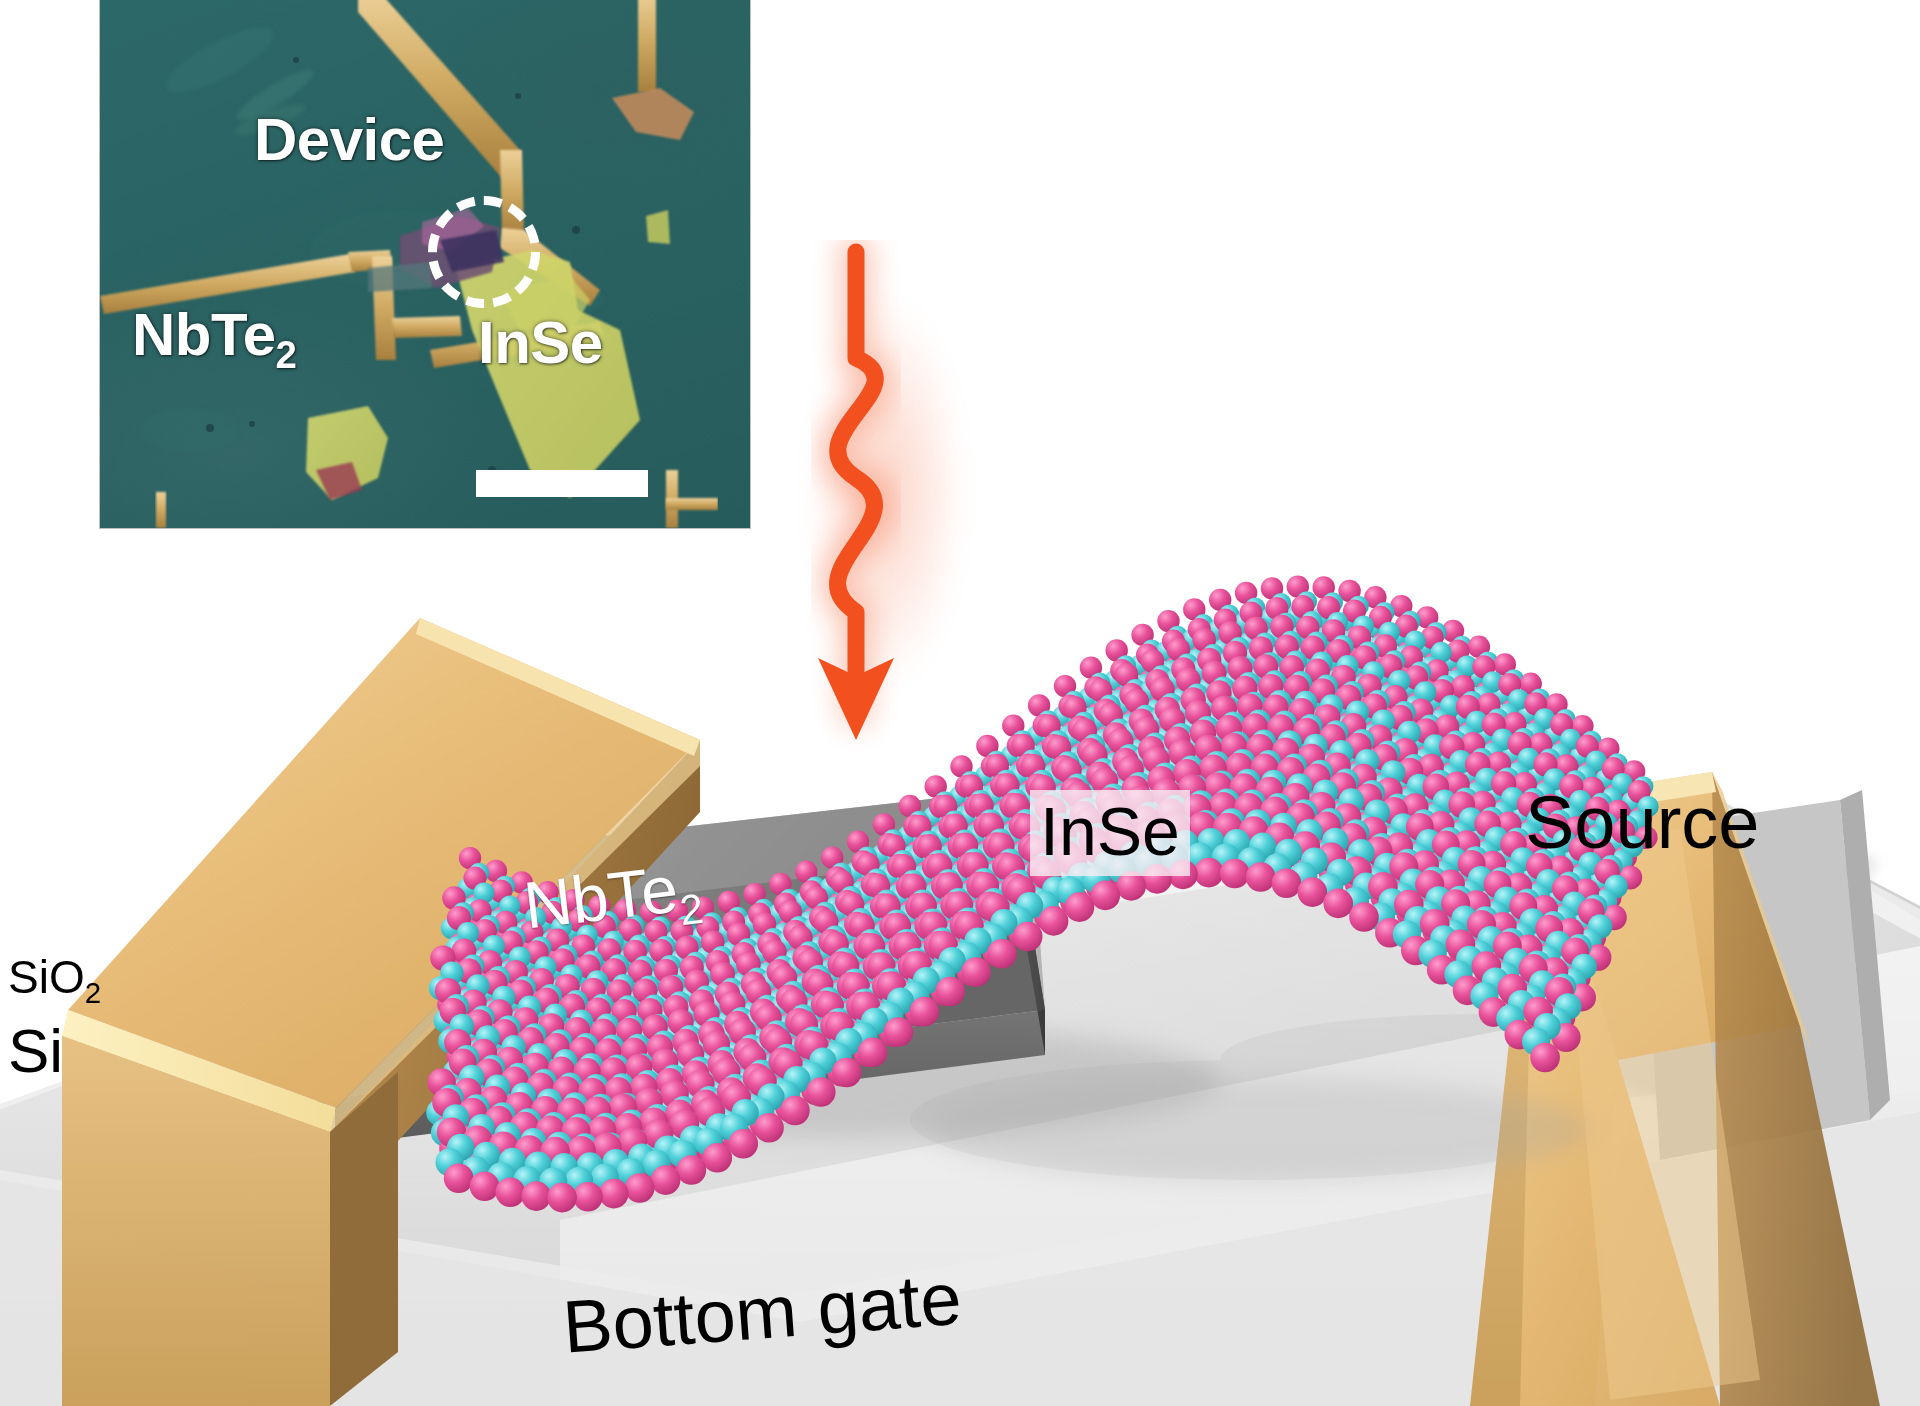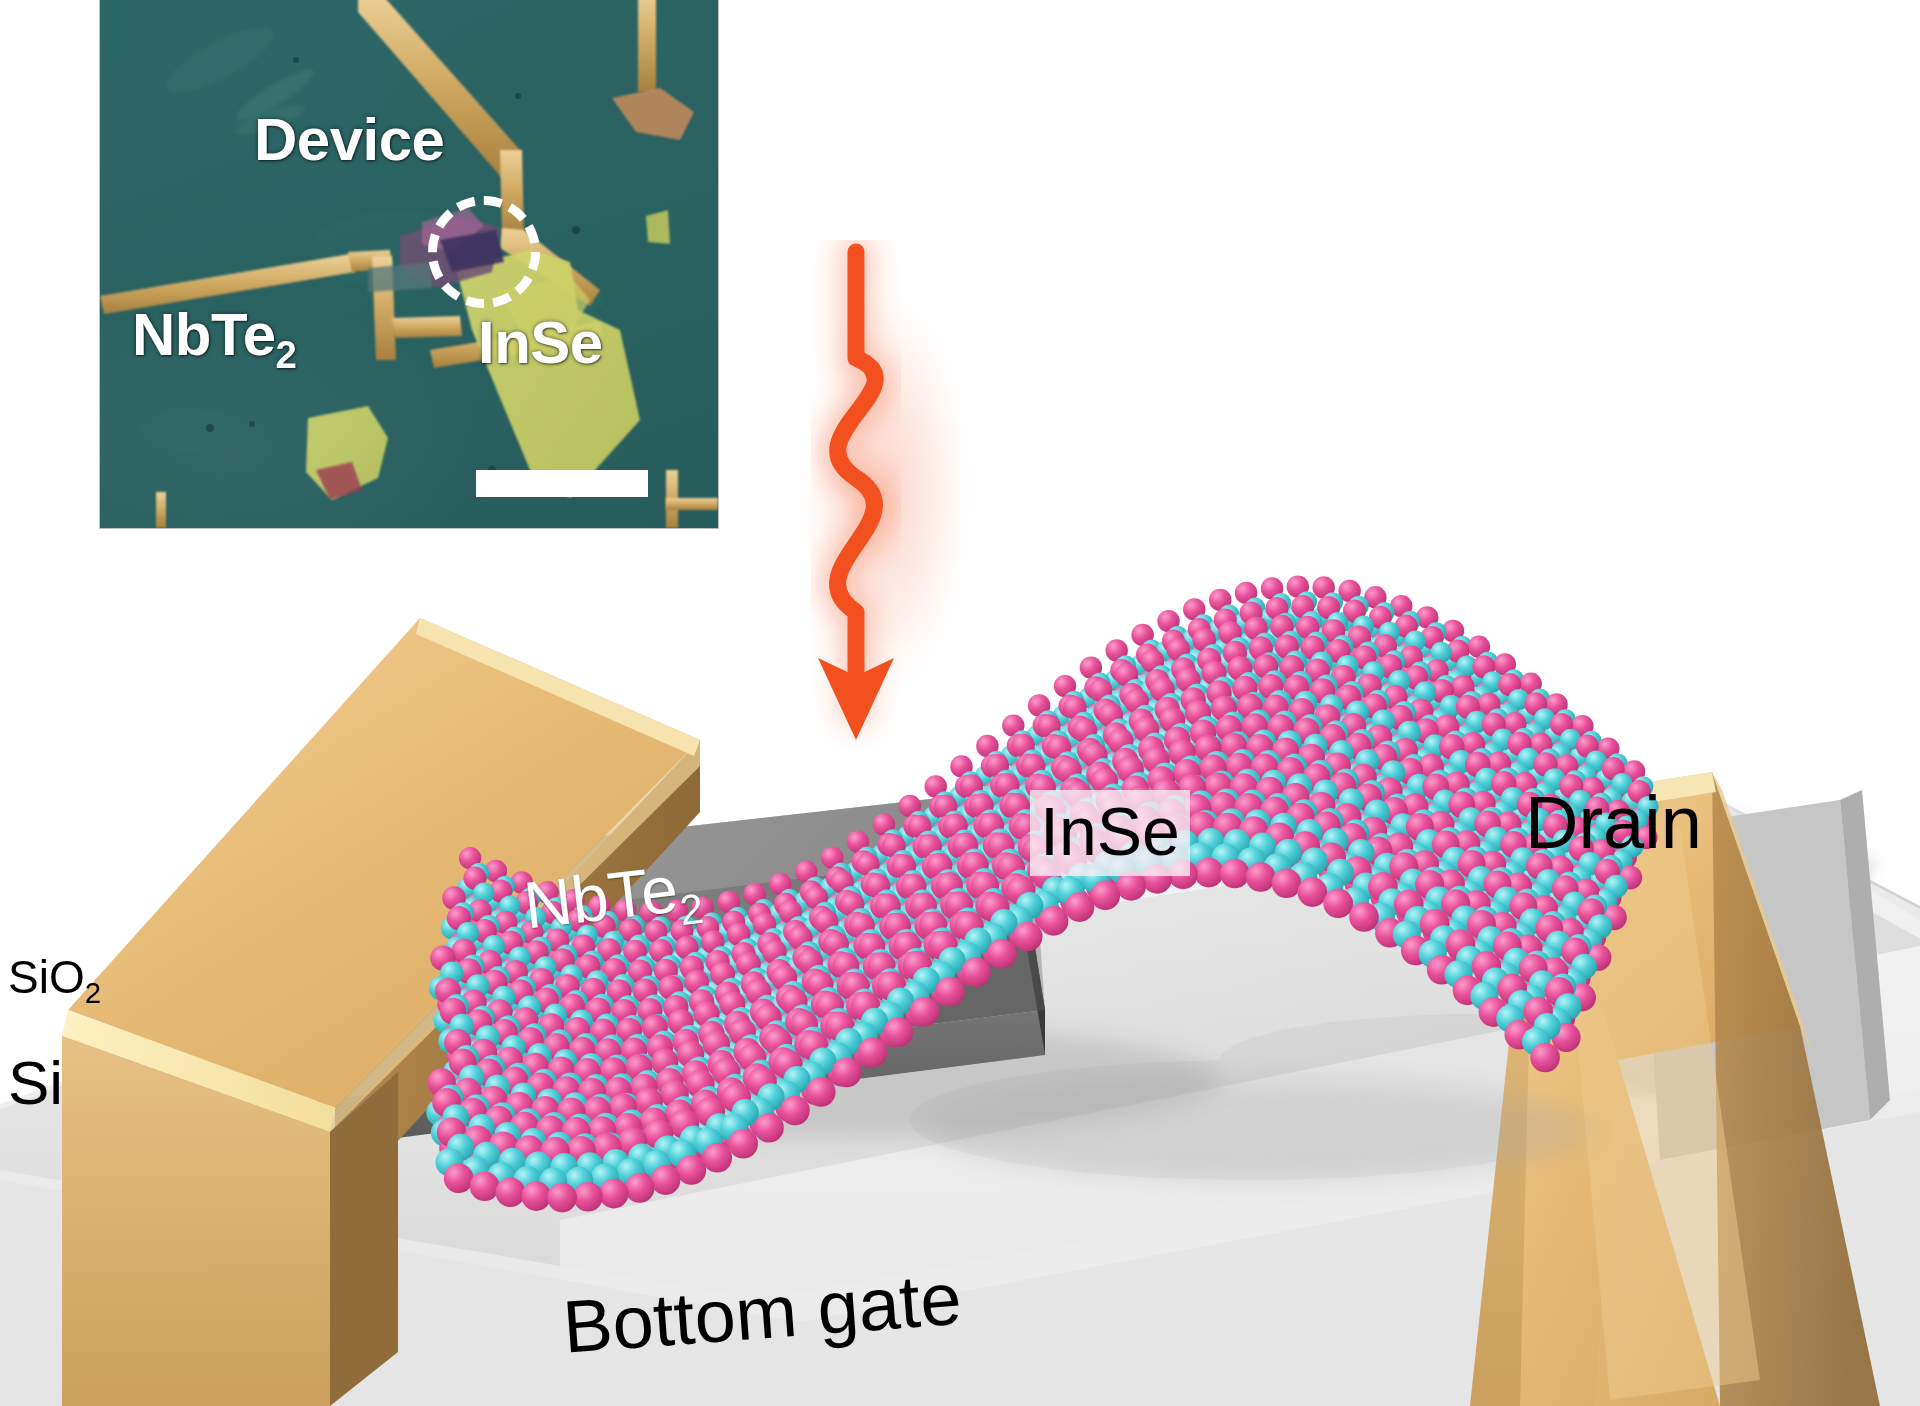--- a/index.html
+++ b/index.html
@@ -22,20 +22,21 @@
   
   #inset {
     position: absolute;
     left: 100px;
     top: 0px;
     width: 618px;
     height: 528px;
     background: #2b6464;
     overflow: hidden;
     box-shadow: 0 0 0 1px rgba(0,0,0,0.25);
+    padding-left: 32px;
   }
   #inset .micro-bg {
     position: absolute;
     inset: 0;
     background:
       radial-gradient(ellipse 60% 40% at 20% 85%, rgba(60,110,110,0.55), transparent 70%),
       radial-gradient(ellipse 50% 35% at 80% 15%, rgba(45,95,95,0.5), transparent 70%),
       linear-gradient(160deg, #2d6868 0%, #2a6262 45%, #275c5c 100%);
   }
   
@@ -102,21 +103,21 @@
   #label-drain {
     left: 166px; top: 675px; font-size: 74px;
   }
   #label-source {
     left: 1525px; top: 780px; font-size: 74px;
   }
   #label-sio2 {
     left: 8px; top: 950px; font-size: 46px;
   }
   #label-si {
-    left: 8px; top: 1015px; font-size: 62px; margin-top: 32px;
+    left: 8px; top: 1015px; font-size: 62px;
   }
   #label-bottomgate {
     left: 560px; top: 1285px; font-size: 74px;
     transform: rotate(-4.2deg);
     transform-origin: left top;
   }
   #label-nbte2-slab {
     left: 520px; top: 868px; font-size: 66px;
     color: #ffffff;
     transform: rotate(-6.5deg);
@@ -2715,21 +2716,21 @@
           <circle cx="536.2" cy="1196.1" r="14.8" fill="url(#pinkAtom)"></circle>
           <circle cx="588.0" cy="1196.8" r="14.8" fill="url(#pinkAtom)"></circle>
           <circle cx="562.1" cy="1197.6" r="14.8" fill="url(#pinkAtom)"></circle>
         </g>
     </g>
 
     <path d="M 1046,872 L 1010,792 L 1046,808 L 1084,790 Z" fill="#f2501e" opacity="0"></path>
   </svg>
 
   <div class="schem-label" id="label-source">
-    <span>Drain</span>
+    <span>Source</span>
   </div>
   <div class="schem-label" id="label-sio2">
     <span>SiO</span><span class="sub">2</span>
   </div>
   <div class="schem-label" id="label-si">
     <span>Si</span>
   </div>
   <div class="schem-label" id="label-bottomgate">
     <span>Bottom gate</span>
   </div>

